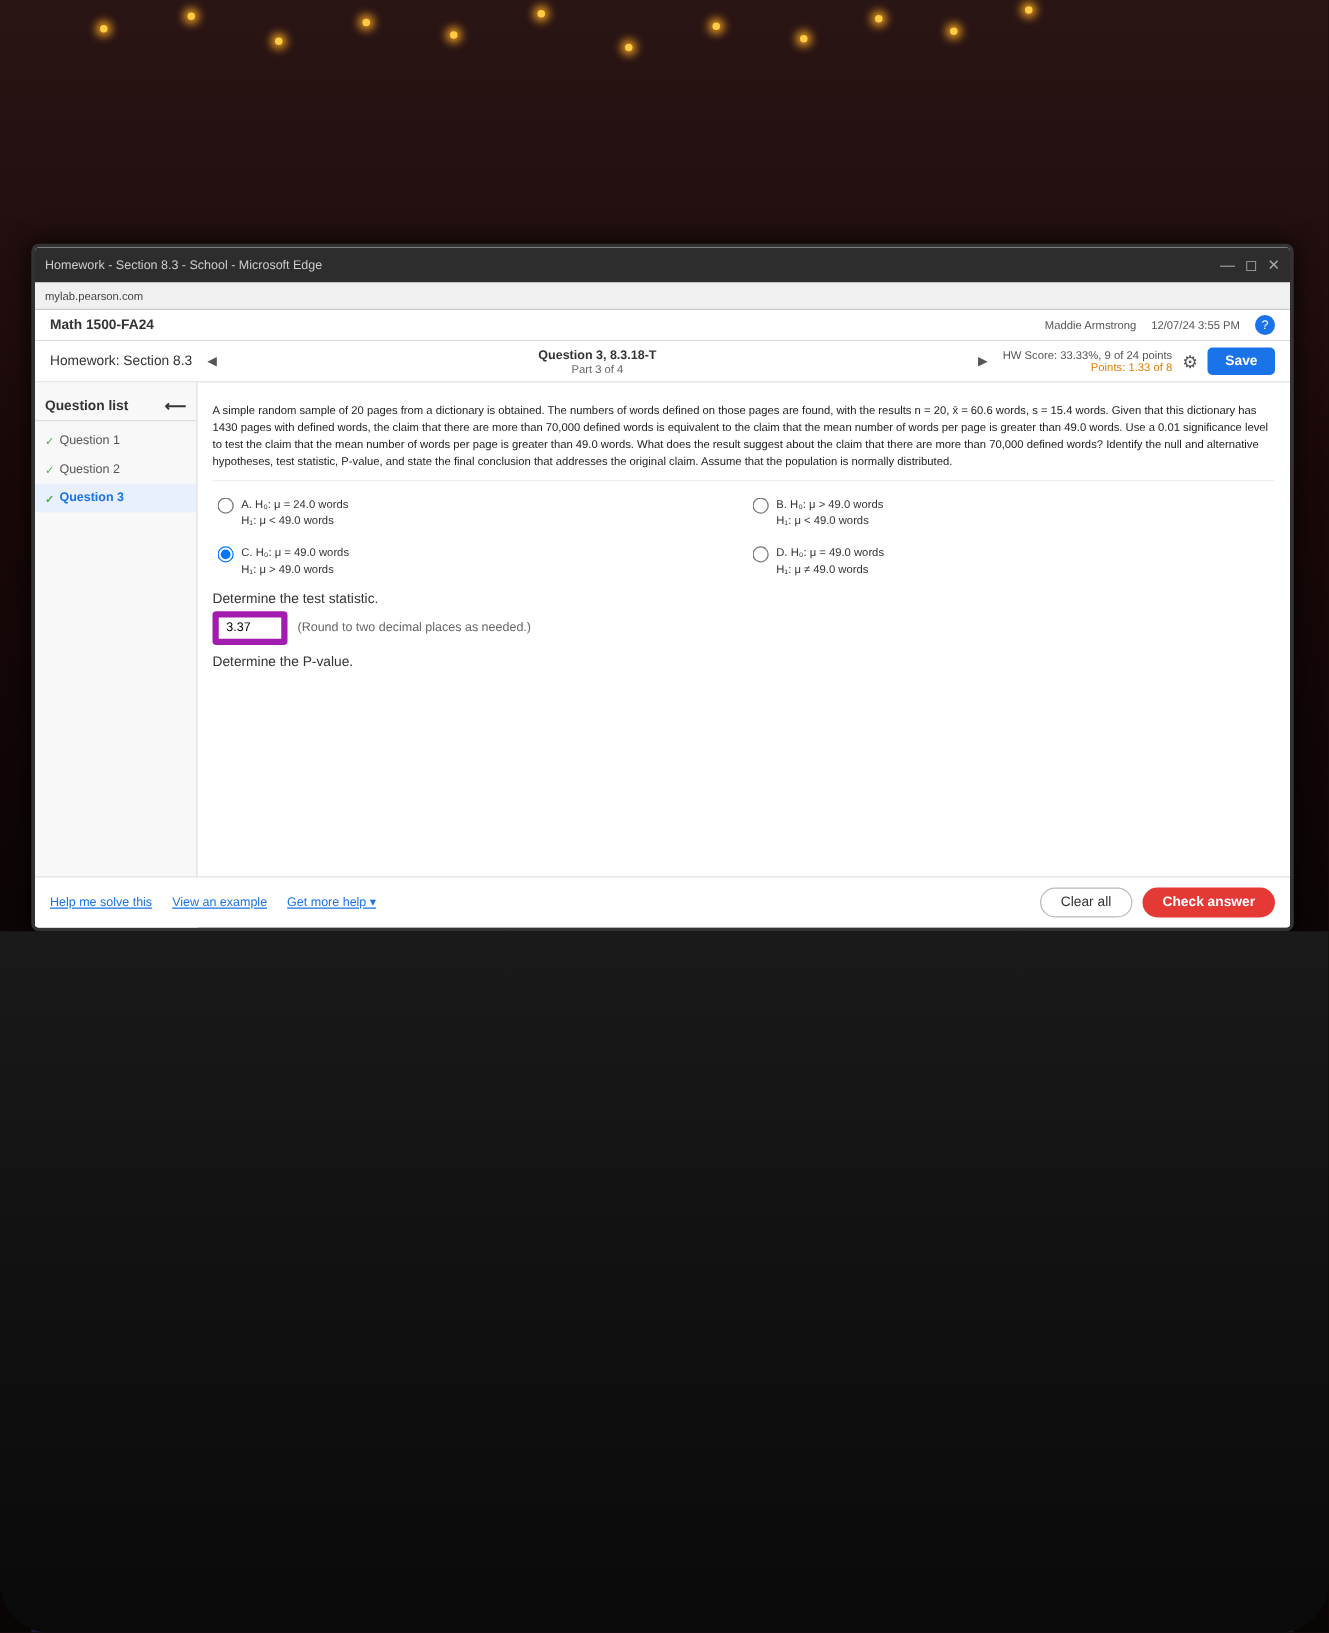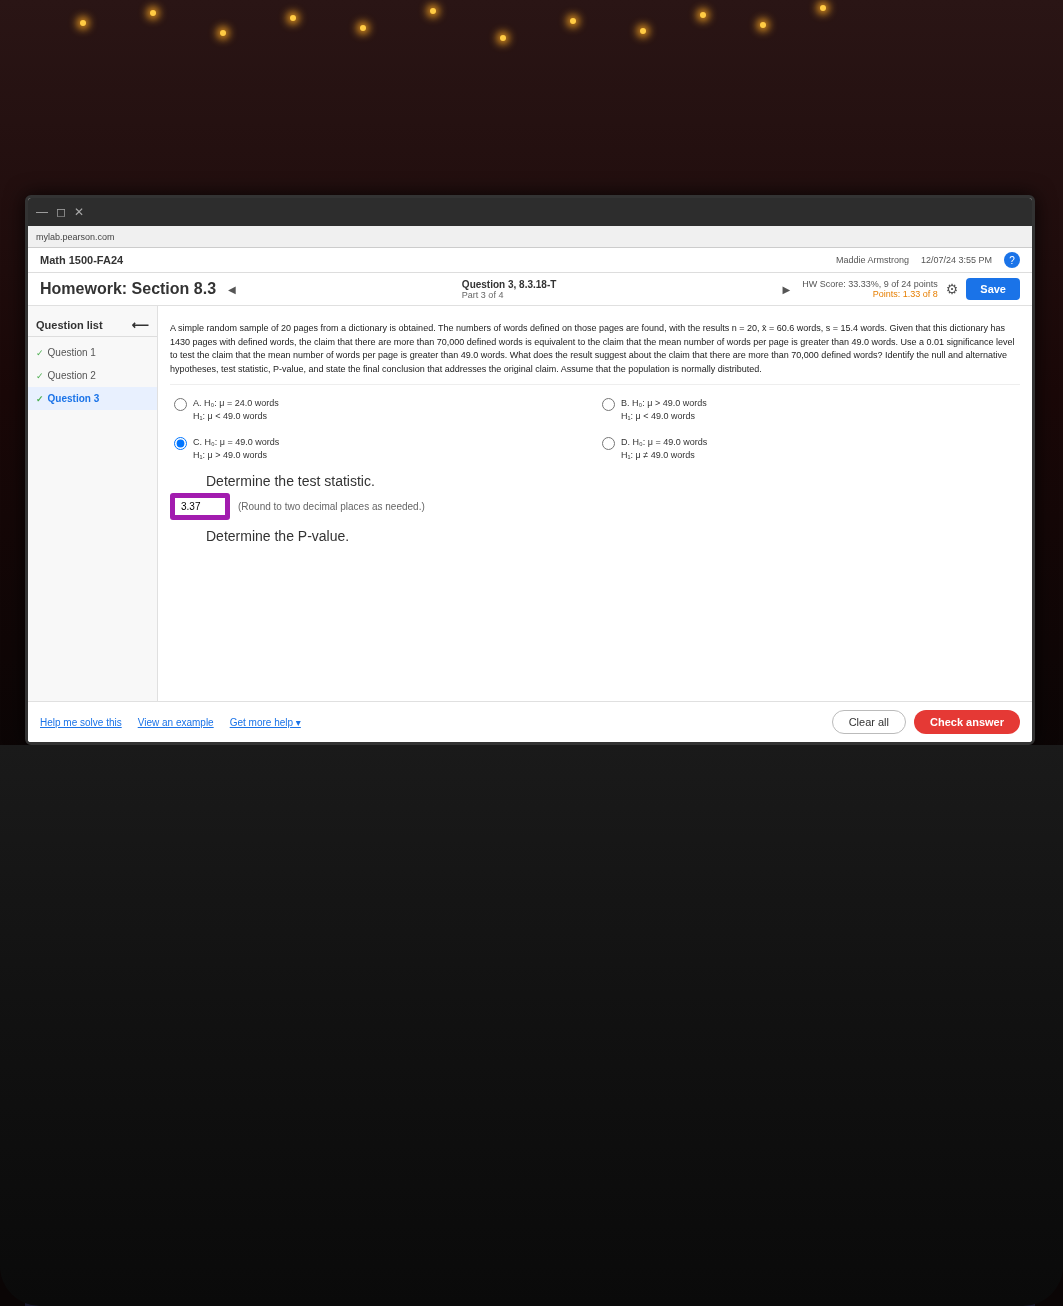--- a/index.html
+++ b/index.html
@@ -159,41 +159,41 @@
     
     .hw-header {
       background: #fff;
       border-bottom: 1px solid #e0e0e0;
       padding: 5px 12px;
       display: flex;
       align-items: center;
       gap: 8px;
     }
     .hw-title {
-      font-size: 16px;
-      font-weight: bold;
+      font-size: 11px;
+      font-weight: normal;
       color: #333;
       flex: 0 0 auto;
     }
     .hw-nav {
       display: flex;
       align-items: center;
       gap: 6px;
       flex: 1;
       justify-content: center;
     }
     .hw-question-title {
       font-size: 10px;
       font-weight: bold;
       color: #333;
     }
     .hw-question-sub {
       font-size: 9px;
       color: #666;
-      text-align: left;
+      text-align: center;
     }
     .hw-score {
       font-size: 9px;
       color: #555;
       text-align: right;
     }
     .hw-score .points {
       color: #e67e00;
     }
     .save-btn {
@@ -250,24 +250,23 @@
     }
     .option-text {
       line-height: 1.4;
     }
 
     
     .sub-section {
       margin-bottom: 8px;
     }
     .sub-label {
-      font-size: 14px;
+      font-size: 11px;
       color: #333;
       margin-bottom: 4px;
-      margin-left: 36px;
     }
     .input-row {
       display: flex;
       align-items: center;
       gap: 8px;
     }
     .answer-input {
       border: 5px solid #a21caf;
       border-radius: 3px;
       padding: 3px 6px;
@@ -417,20 +416,21 @@
   <div class="light-dot" style="top:18px;left:570px"></div>
   <div class="light-dot" style="top:28px;left:640px"></div>
   <div class="light-dot" style="top:12px;left:700px"></div>
   <div class="light-dot" style="top:22px;left:760px"></div>
   <div class="light-dot" style="top:5px;left:820px"></div>
 </div>
 
 <div class="laptop-screen">
 
   <div class="browser-bar">
+    <span class="browser-bar-title">Homework - Section 8.3 - School - Microsoft Edge</span>
     <div class="browser-controls">
       <span class="browser-ctrl">—</span>
       <span class="browser-ctrl">◻</span>
       <span class="browser-ctrl">✕</span>
     </div>
   </div>
 
   <div class="tab-bar">
     <span class="tab-url">mylab.pearson.com</span>
   </div>

